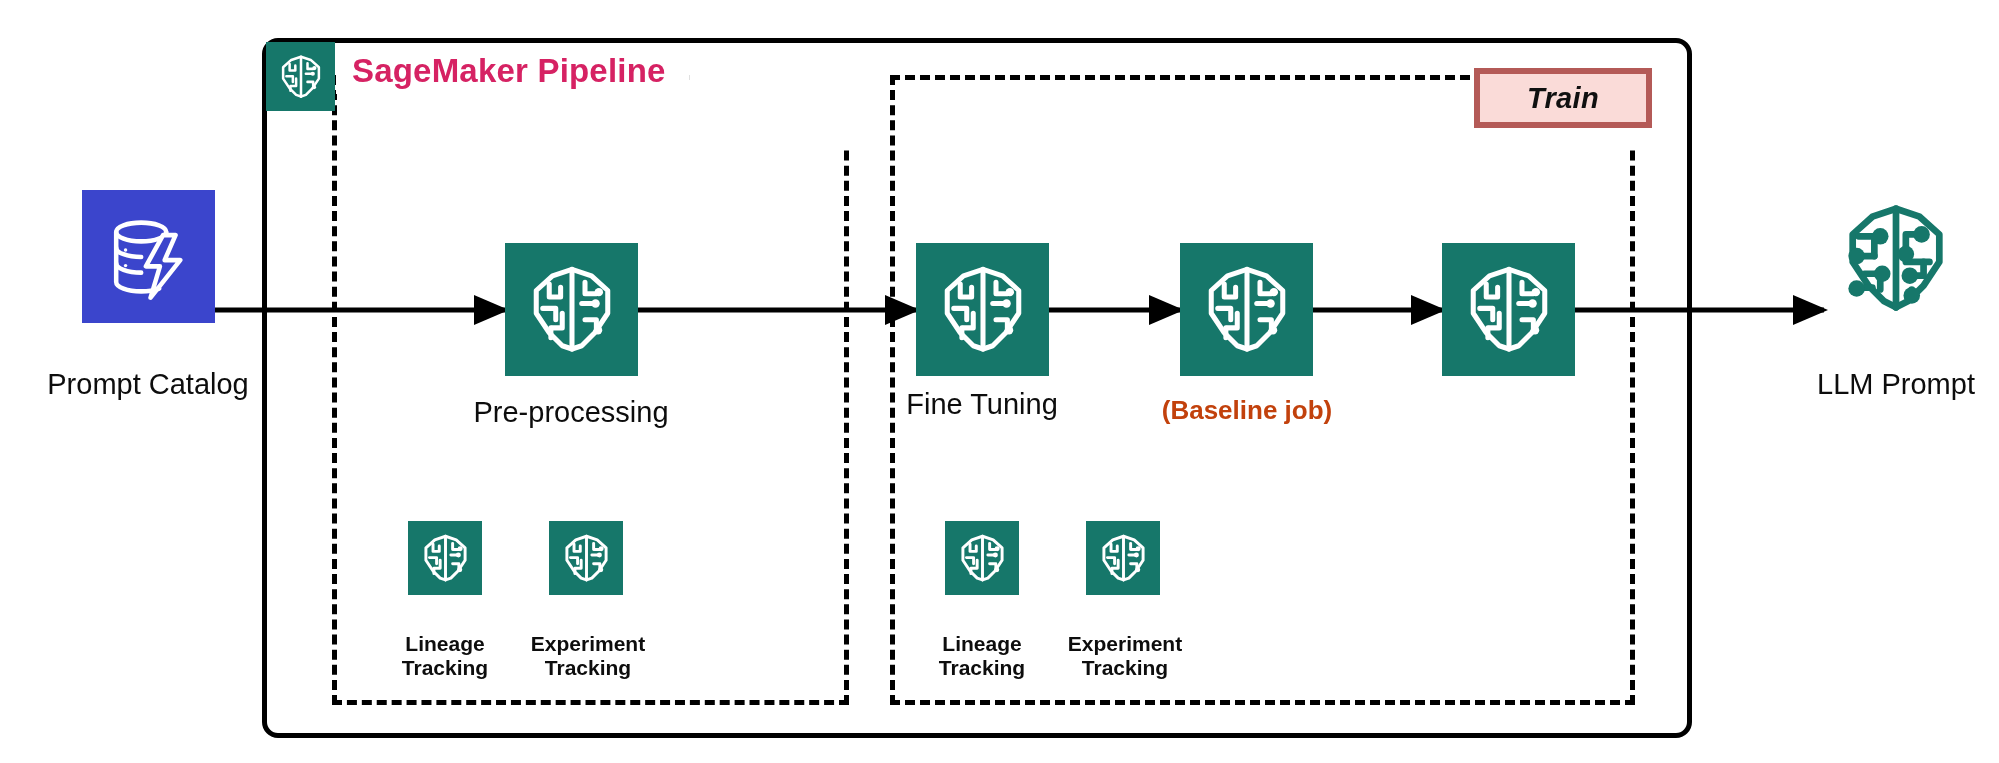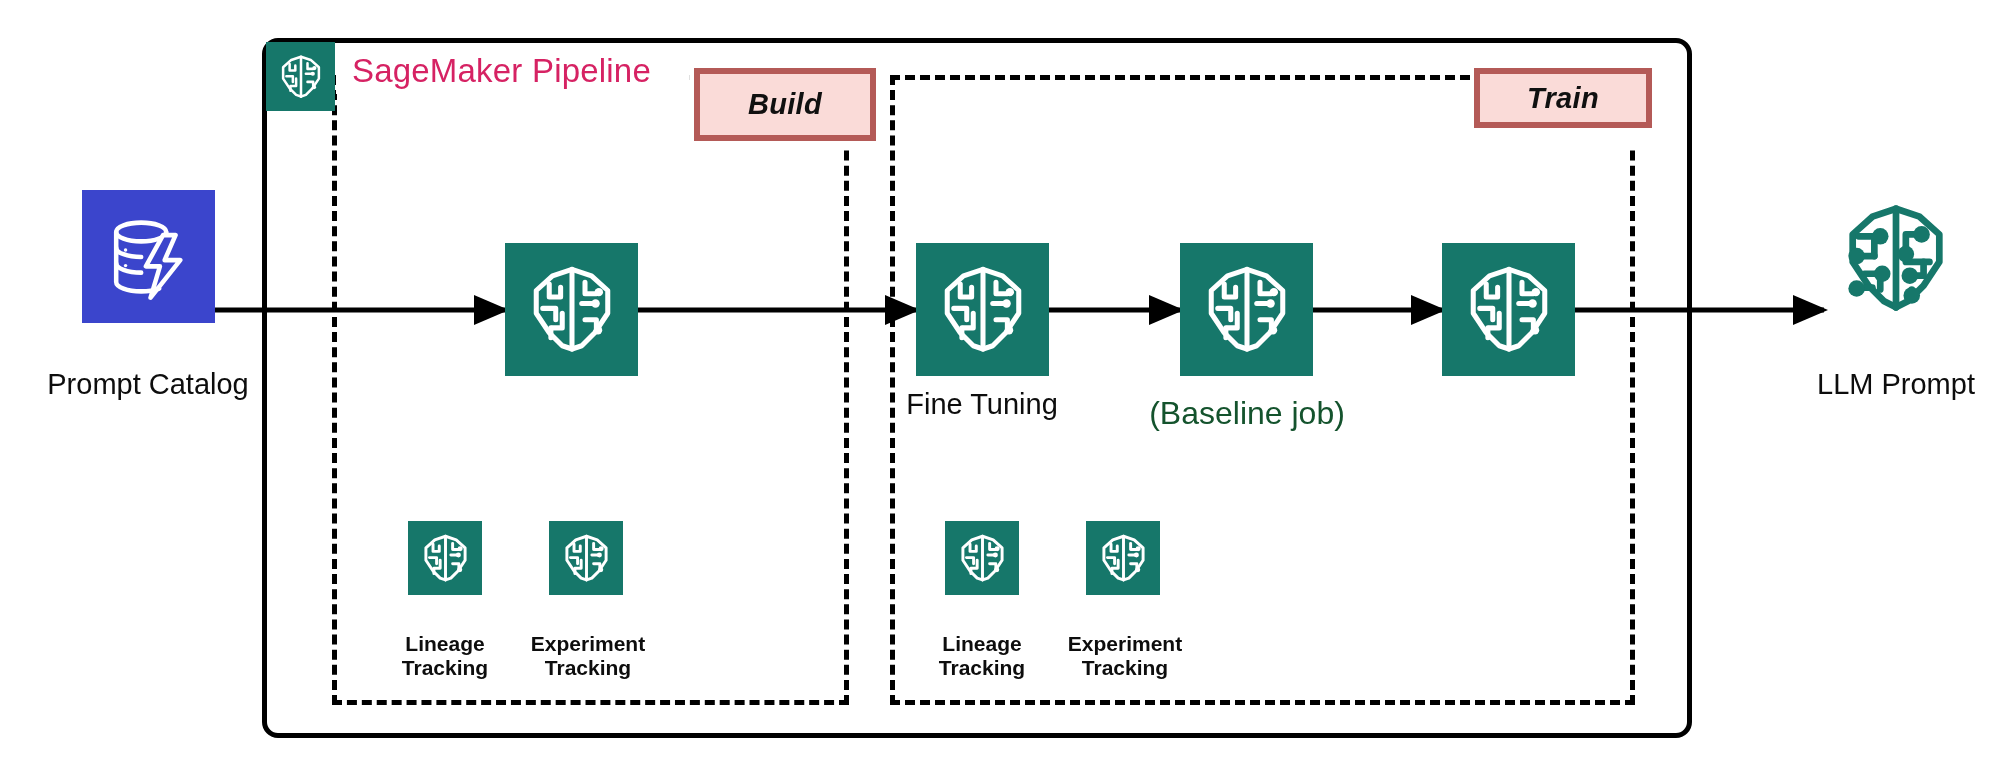--- a/index.html
+++ b/index.html
@@ -83,20 +83,21 @@
     align-items: center;
     justify-content: center;
   }
   .pipeline-title {
     left: 352px;
     top: 52px;
     font-size: 33px;
     color: #d62263;
     white-space: nowrap;
     letter-spacing: .2px;
+    font-weight: bold;
   }
 
   
   .node-icon {
     background: #16776a;
     display: flex;
     align-items: center;
     justify-content: center;
   }
   .node-big { width: 133px; height: 133px; }
@@ -112,23 +113,23 @@
   }
   .node-label.small {
     font-size: 21px;
     font-weight: bold;
     line-height: 1.12;
     white-space: normal;
     margin-top: 24px;
   }
   .baseline {
     display: block;
-    color: #14532d;
-    font-weight: normal;
-    font-size: 32px;
+    color: #c2410c;
+    font-weight: bold;
+    font-size: 26px;
   }
 
   
   .catalog-icon {
     left: 82px;
     top: 190px;
     width: 133px;
     height: 133px;
     background: #3b45cc;
     display: flex;
@@ -197,21 +198,20 @@
       </g>
       <g fill="#ffffff">
         <circle cx="48.5" cy="21" r="2.6"></circle>
         <circle cx="46.5" cy="28" r="2.6"></circle>
         <circle cx="48" cy="44.5" r="2.6"></circle>
       </g>
     </svg>
   </div>
   <div class="abs pipeline-title">SageMaker Pipeline</div>
 
-  <div class="abs stage-chip chip-build">Build</div>
   <div class="abs stage-chip chip-train">Train</div>
 
   <div class="abs catalog-icon">
     <svg width="100" height="100" viewBox="0 0 64 64" aria-hidden="true">
       <g fill="none" stroke="#ffffff" stroke-width="2.9" stroke-linecap="round" stroke-linejoin="round">
         <ellipse cx="27" cy="16" rx="16" ry="6"></ellipse>
         <path d="M11 16 L11 48 C11 51.3 18.2 54 27 54 C31.5 54 35.6 53.3 38.5 52.2"></path>
         <path d="M43 16 L43 22"></path>
         <path d="M11 26 C11 29.3 18.2 32 27 32"></path>
         <path d="M11 36 C11 39.3 18.2 42 27 42"></path>
@@ -238,20 +238,23 @@
         <path d="M40 15 L40 22 L47 22"></path>
         <path d="M38 28 L45 28"></path>
         <path d="M40 38 L47 38 L47 44"></path>
       </g>
       <g fill="#ffffff">
         <circle cx="48.5" cy="21" r="2.6"></circle>
         <circle cx="46.5" cy="28" r="2.6"></circle>
         <circle cx="48" cy="44.5" r="2.6"></circle>
       </g>
     </svg>
+  </div>
+  <div class="node-label" style="left:441px;top:396px;width:260px;">
+    <span>Pre-processing</span>
   </div>
 
   <div class="abs node-icon node-big" style="left:916px;top:243px;">
     <svg width="104" height="104" viewBox="0 0 64 64" aria-hidden="true">
       <g fill="none" stroke="#ffffff" stroke-width="3.1" stroke-linecap="round" stroke-linejoin="round">
         <path d="M32 7 L20 11 L10 20 L10 34 L18 46 L26 54 L32 56"></path>
         <path d="M32 7 L44 11 L54 20 L54 34 L46 46 L38 54 L32 56"></path>
         <path d="M32 9 L32 56"></path>
         <path d="M18 16 L18 24 L25 24 L25 18"></path>
         <path d="M14 31 L22 31 L22 38"></path>

